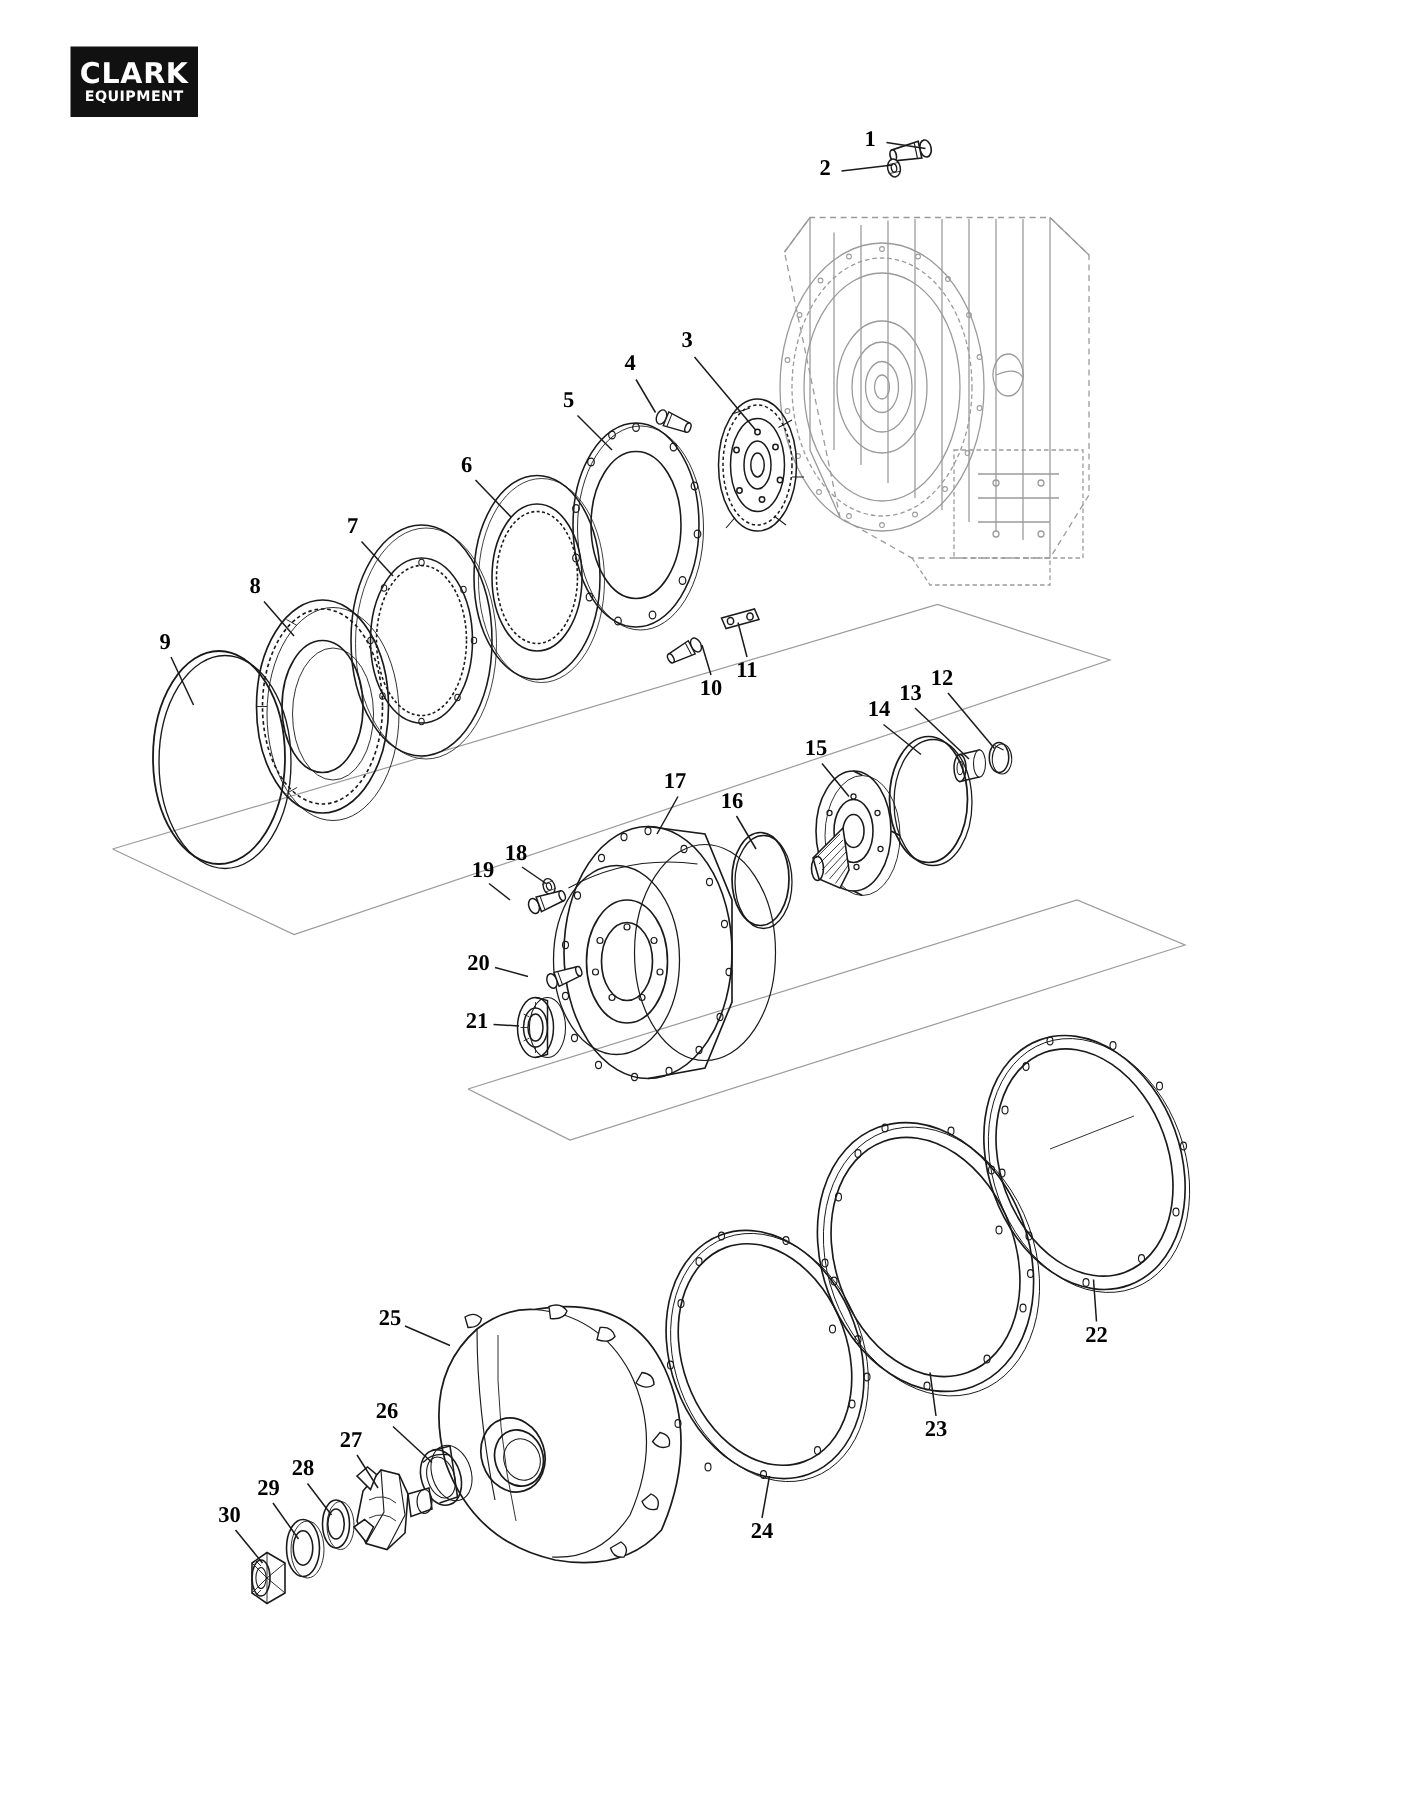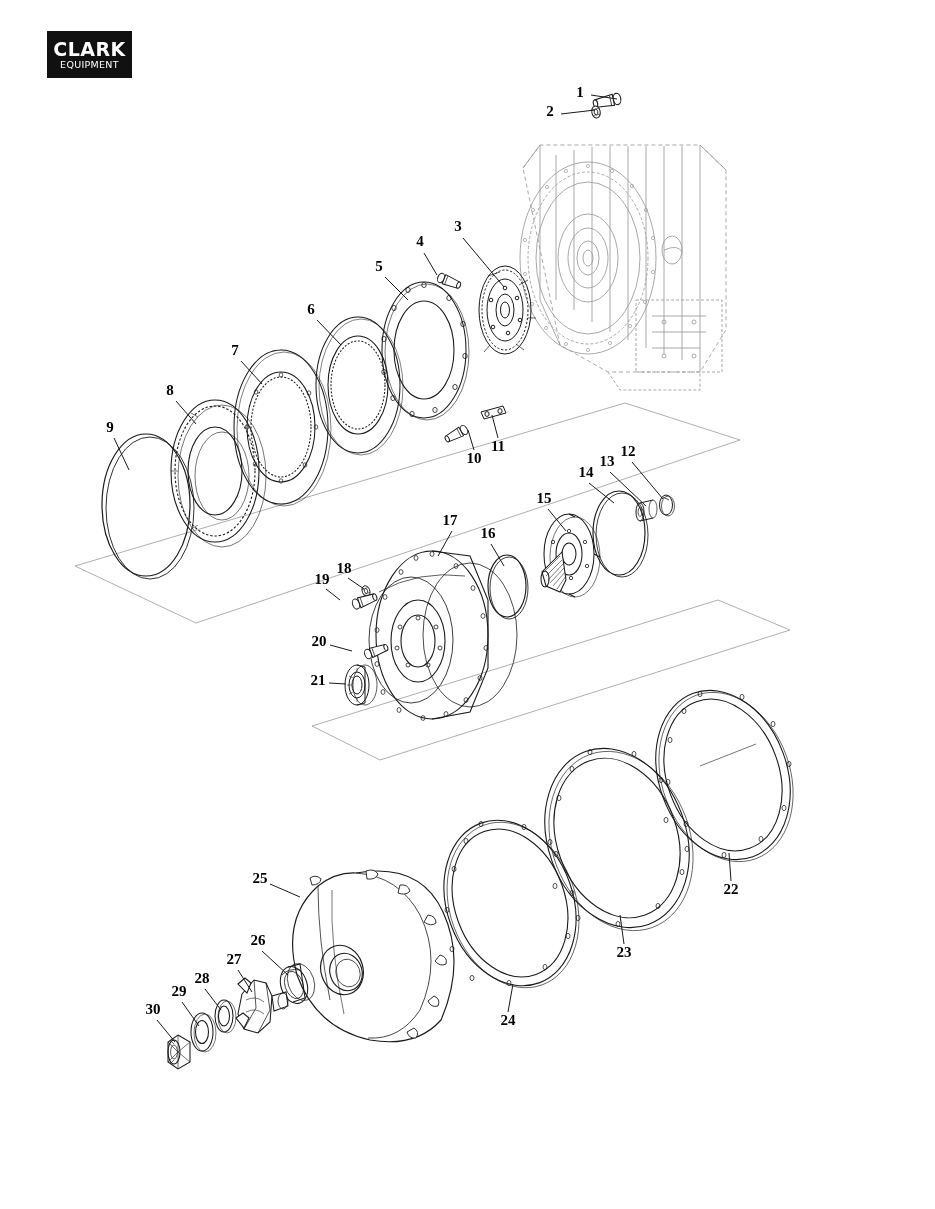--- a/index.html
+++ b/index.html
@@ -3,21 +3,21 @@
 <meta charset="utf-8">
 <title>Clark Equipment Torque Converter Parts Diagram</title>
 <style>
   html,body{margin:0;padding:0;background:#ffffff;}
   body{font-family:"Liberation Serif",serif;width:935px;height:1209px;position:relative;overflow:hidden;}
   #sheet{position:absolute;inset:0;width:935px;height:1209px;background:#fff;}
   #logo{position:absolute;left:47px;top:31px;width:85px;height:47px;background:#111111;
         display:flex;flex-direction:column;align-items:center;justify-content:center;gap:1px;}
   #logo .l1{color:#fff;font-family:"DejaVu Sans",sans-serif;font-weight:700;font-size:19px;
             letter-spacing:.5px;line-height:1;}
-  #logo .l2{color:#fff;font-family:"DejaVu Sans",sans-serif;font-weight:400;font-size:9.5px;
+  #logo .l2{color:#fff;font-family:"DejaVu Sans",sans-serif;font-weight:700;font-size:9.5px;
             letter-spacing:.3px;line-height:1;}
   svg#art{position:absolute;left:0;top:0;width:935px;height:1209px;}
   .callout{font-family:"Liberation Serif",serif;font-weight:700;font-size:15px;fill:#000;
            text-anchor:middle;dominant-baseline:middle;}
 </style>
 </head>
 <body>
 
 <div id="sheet">
 

